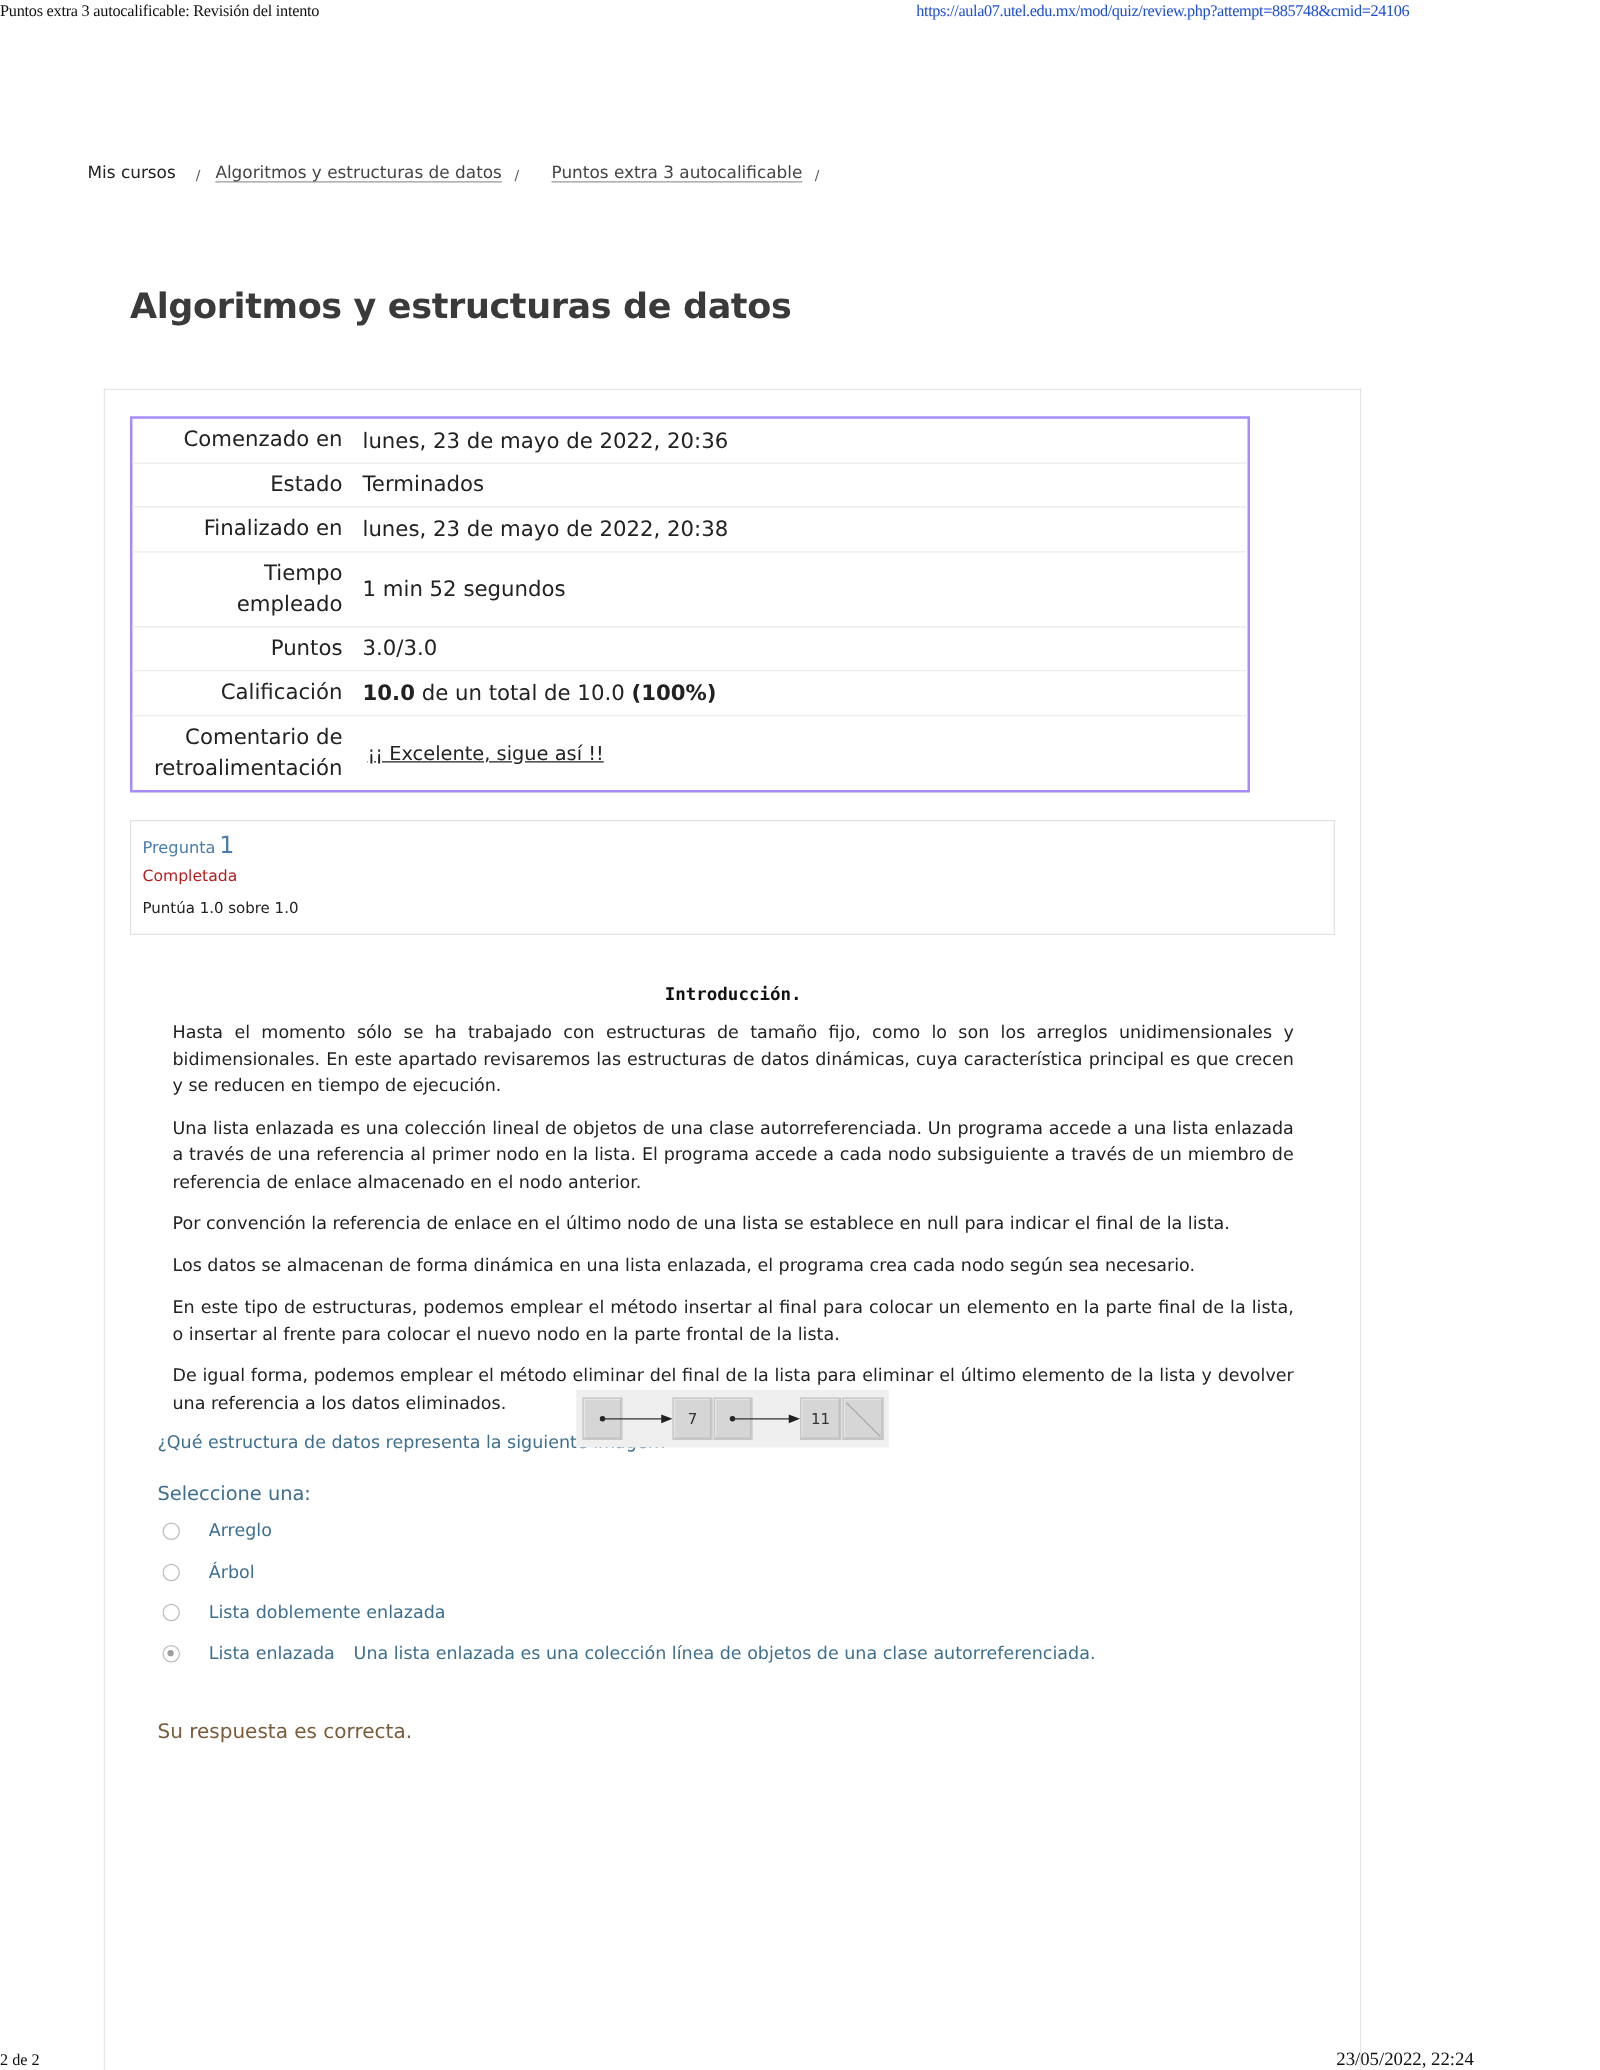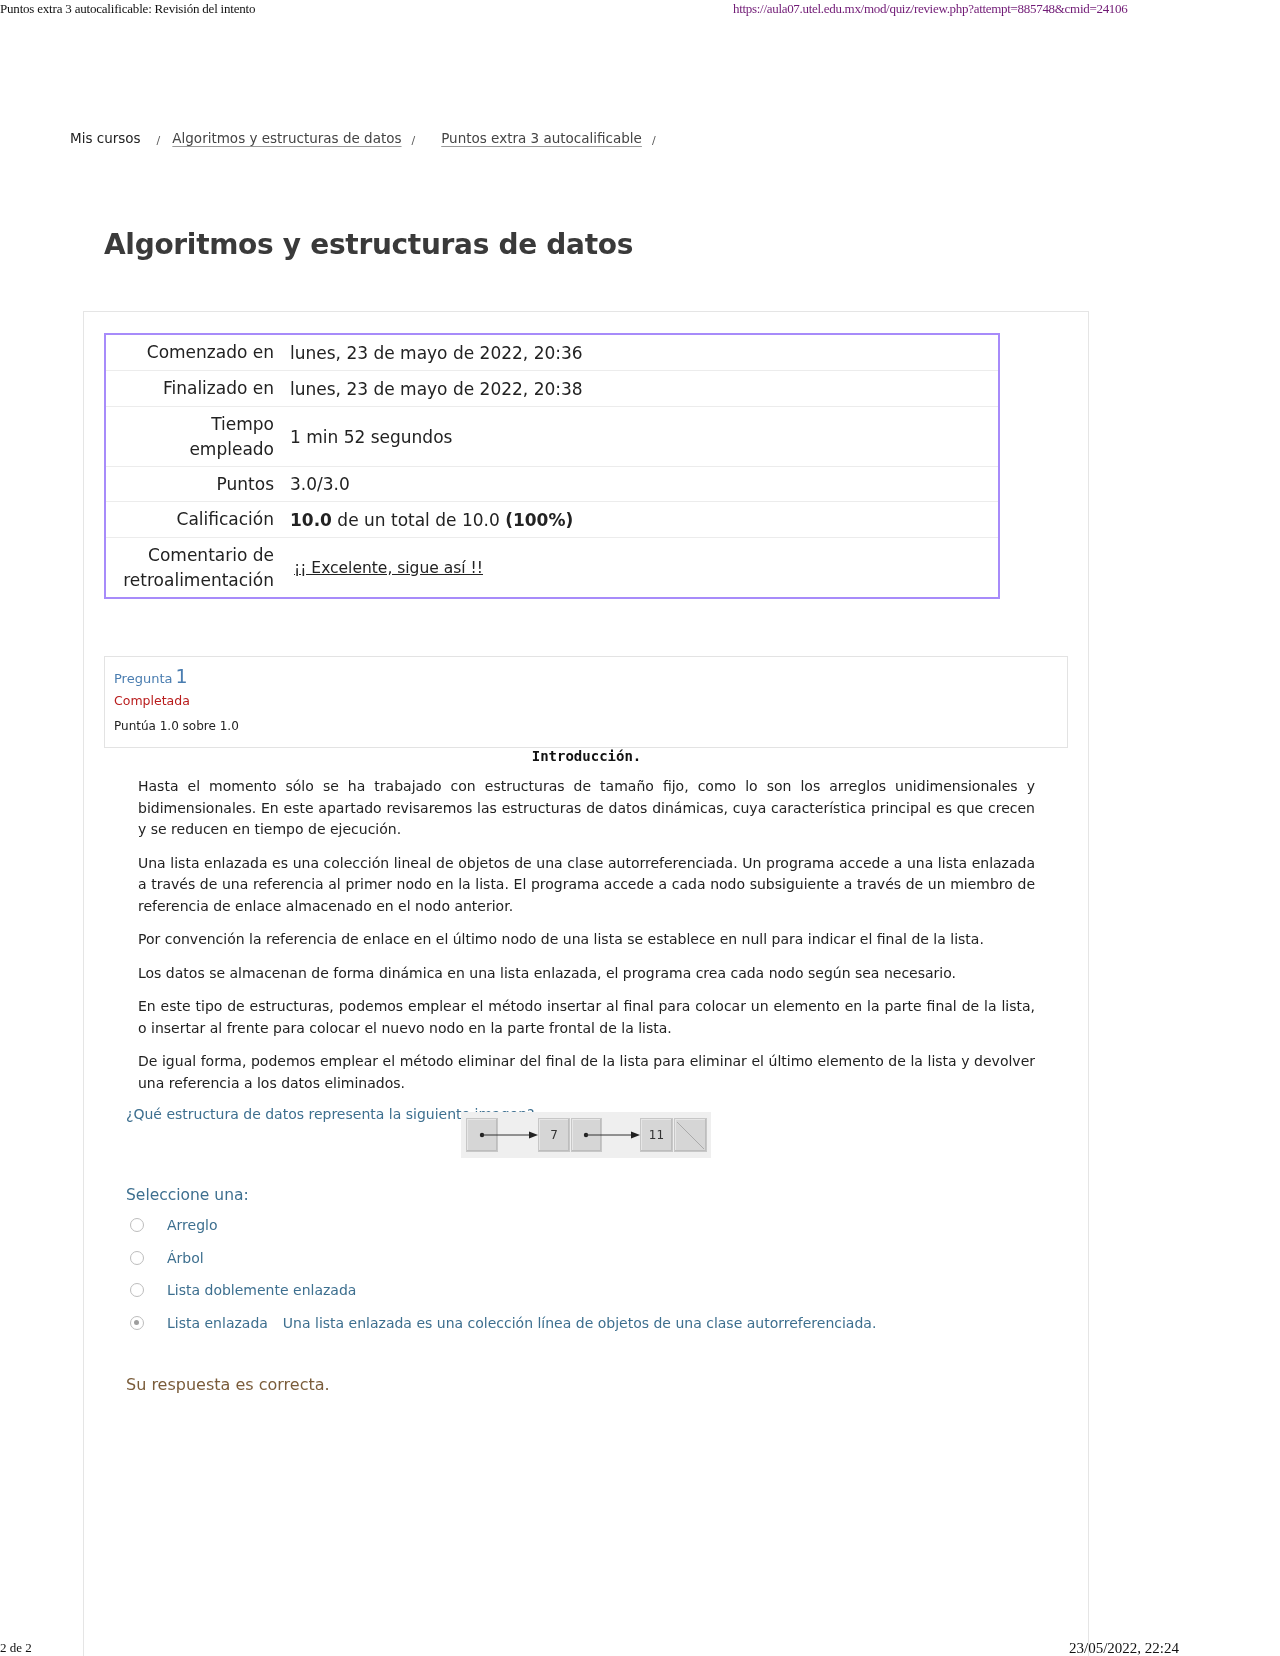--- a/index.html
+++ b/index.html
@@ -1,20 +1,20 @@
 <!DOCTYPE html>
 <html><head>
   <meta charset="utf-8">
   <style>
     * { box-sizing: border-box; margin: 0; padding: 0; }
     html, body { width: 1280px; height: 1656px; background: #ffffff; overflow: hidden; }
     body { position: relative; font-family: "DejaVu Sans", sans-serif; color: #222; }
 
     .print-header-left { position: absolute; left: 0; top: 1px; font-family: "Liberation Serif", serif; font-size: 13px; color: #111; letter-spacing: -0.2px; }
-    .print-header-right { position: absolute; left: 733px; top: 1px; font-family: "Liberation Serif", serif; font-size: 13px; color: #701a75; letter-spacing: -0.3px; }
+    .print-header-right { position: absolute; left: 733px; top: 1px; font-family: "Liberation Serif", serif; font-size: 13px; color: #1d4ed8; letter-spacing: -0.3px; }
     .print-footer-left { position: absolute; left: 0; top: 1640px; font-family: "Liberation Serif", serif; font-size: 13px; color: #111; }
     .print-footer-right { position: absolute; left: 1069px; top: 1640px; font-family: "Liberation Serif", serif; font-size: 15px; color: #111; }
 
     .breadcrumb { position: absolute; left: 70px; top: 130px; font-size: 13.5px; color: #333; display: flex; align-items: center; }
     .breadcrumb .crumb { color: #222; }
     .breadcrumb a.crumb { color: #444; text-decoration: underline; text-decoration-color: #999; text-underline-offset: 3px; }
     .breadcrumb .sep { color: #555; font-size: 11px; margin: 0 12px 0 16px; position: relative; top: 2px; }
     .breadcrumb .sep.s2 { margin: 0 26px 0 10px; }
 
     .page-title { position: absolute; left: 104px; top: 228px; font-family: "DejaVu Sans", sans-serif; font-size: 28px; color: #3a3a3a; letter-spacing: -0.3px; }
@@ -34,21 +34,21 @@
     .summary .r6 { height: 36px; }
     .summary .r7 { height: 59px; }
     .summary .val.feedback { font-size: 15.5px; padding-left: 20px; text-decoration: underline; }
 
     .qinfo { position: absolute; left: 104px; top: 656px; width: 964px; height: 92px; border: 1px solid #e3e3e3; padding: 8px 9px; }
     .qinfo .qno { font-size: 13px; color: #4a7db0; }
     .qinfo .qno .num { font-size: 19px; color: #4a7db0; margin-left: 3px; }
     .qinfo .state { font-size: 12.5px; color: #b91c1c; margin-top: 6px; }
     .qinfo .grade { font-size: 12px; color: #222; margin-top: 11px; }
 
-    .content { position: absolute; left: 126px; top: 748px; width: 921px; }
+    .content { position: absolute; left: 126px; top: 788px; width: 921px; }
     .intro-title { text-align: center; font-family: "DejaVu Sans Mono", monospace; font-weight: bold; font-size: 14px; color: #111; margin-left: 0; }
     .paras { margin-top: 10px; font-size: 14px; line-height: 21.5px; color: #222; text-align: justify; }
     .paras p { margin: 12px; }
     .question-text { margin-top: 8px; font-size: 14px; color: #3d6f8f; }
 
     .ll-diagram { position: absolute; left: 461px; top: 1112px; width: 250px; height: 46px; background: #efefef; }
     .node { position: absolute; top: 6px; height: 34px; background: #d6d6d6; border: 1px solid #c7c7c7; box-shadow: inset -1px -1px 0 #bdbdbd, inset 1px 1px 0 #e6e6e6; }
     .node.n0 { left: 5px; width: 32px; }
     .node.n1a { left: 77px; width: 32px; }
     .node.n1b { left: 110px; width: 31px; }
@@ -83,20 +83,24 @@
 </nav>
 
 <h1 class="page-title">Algoritmos y estructuras de datos</h1>
 
 <div class="main-card"></div>
 
 <div class="summary">
   <div class="row r1">
     <div class="lbl">Comenzado en</div>
     <div class="val">lunes, 23 de mayo de 2022, 20:36</div>
+  </div>
+  <div class="row r2">
+    <div class="lbl">Estado</div>
+    <div class="val">Terminados</div>
   </div>
   <div class="row r3">
     <div class="lbl">Finalizado en</div>
     <div class="val">lunes, 23 de mayo de 2022, 20:38</div>
   </div>
   <div class="row r4">
     <div class="lbl" style="padding-left:60px">Tiempo empleado</div>
     <div class="val">1 min 52 segundos</div>
   </div>
   <div class="row r5">

